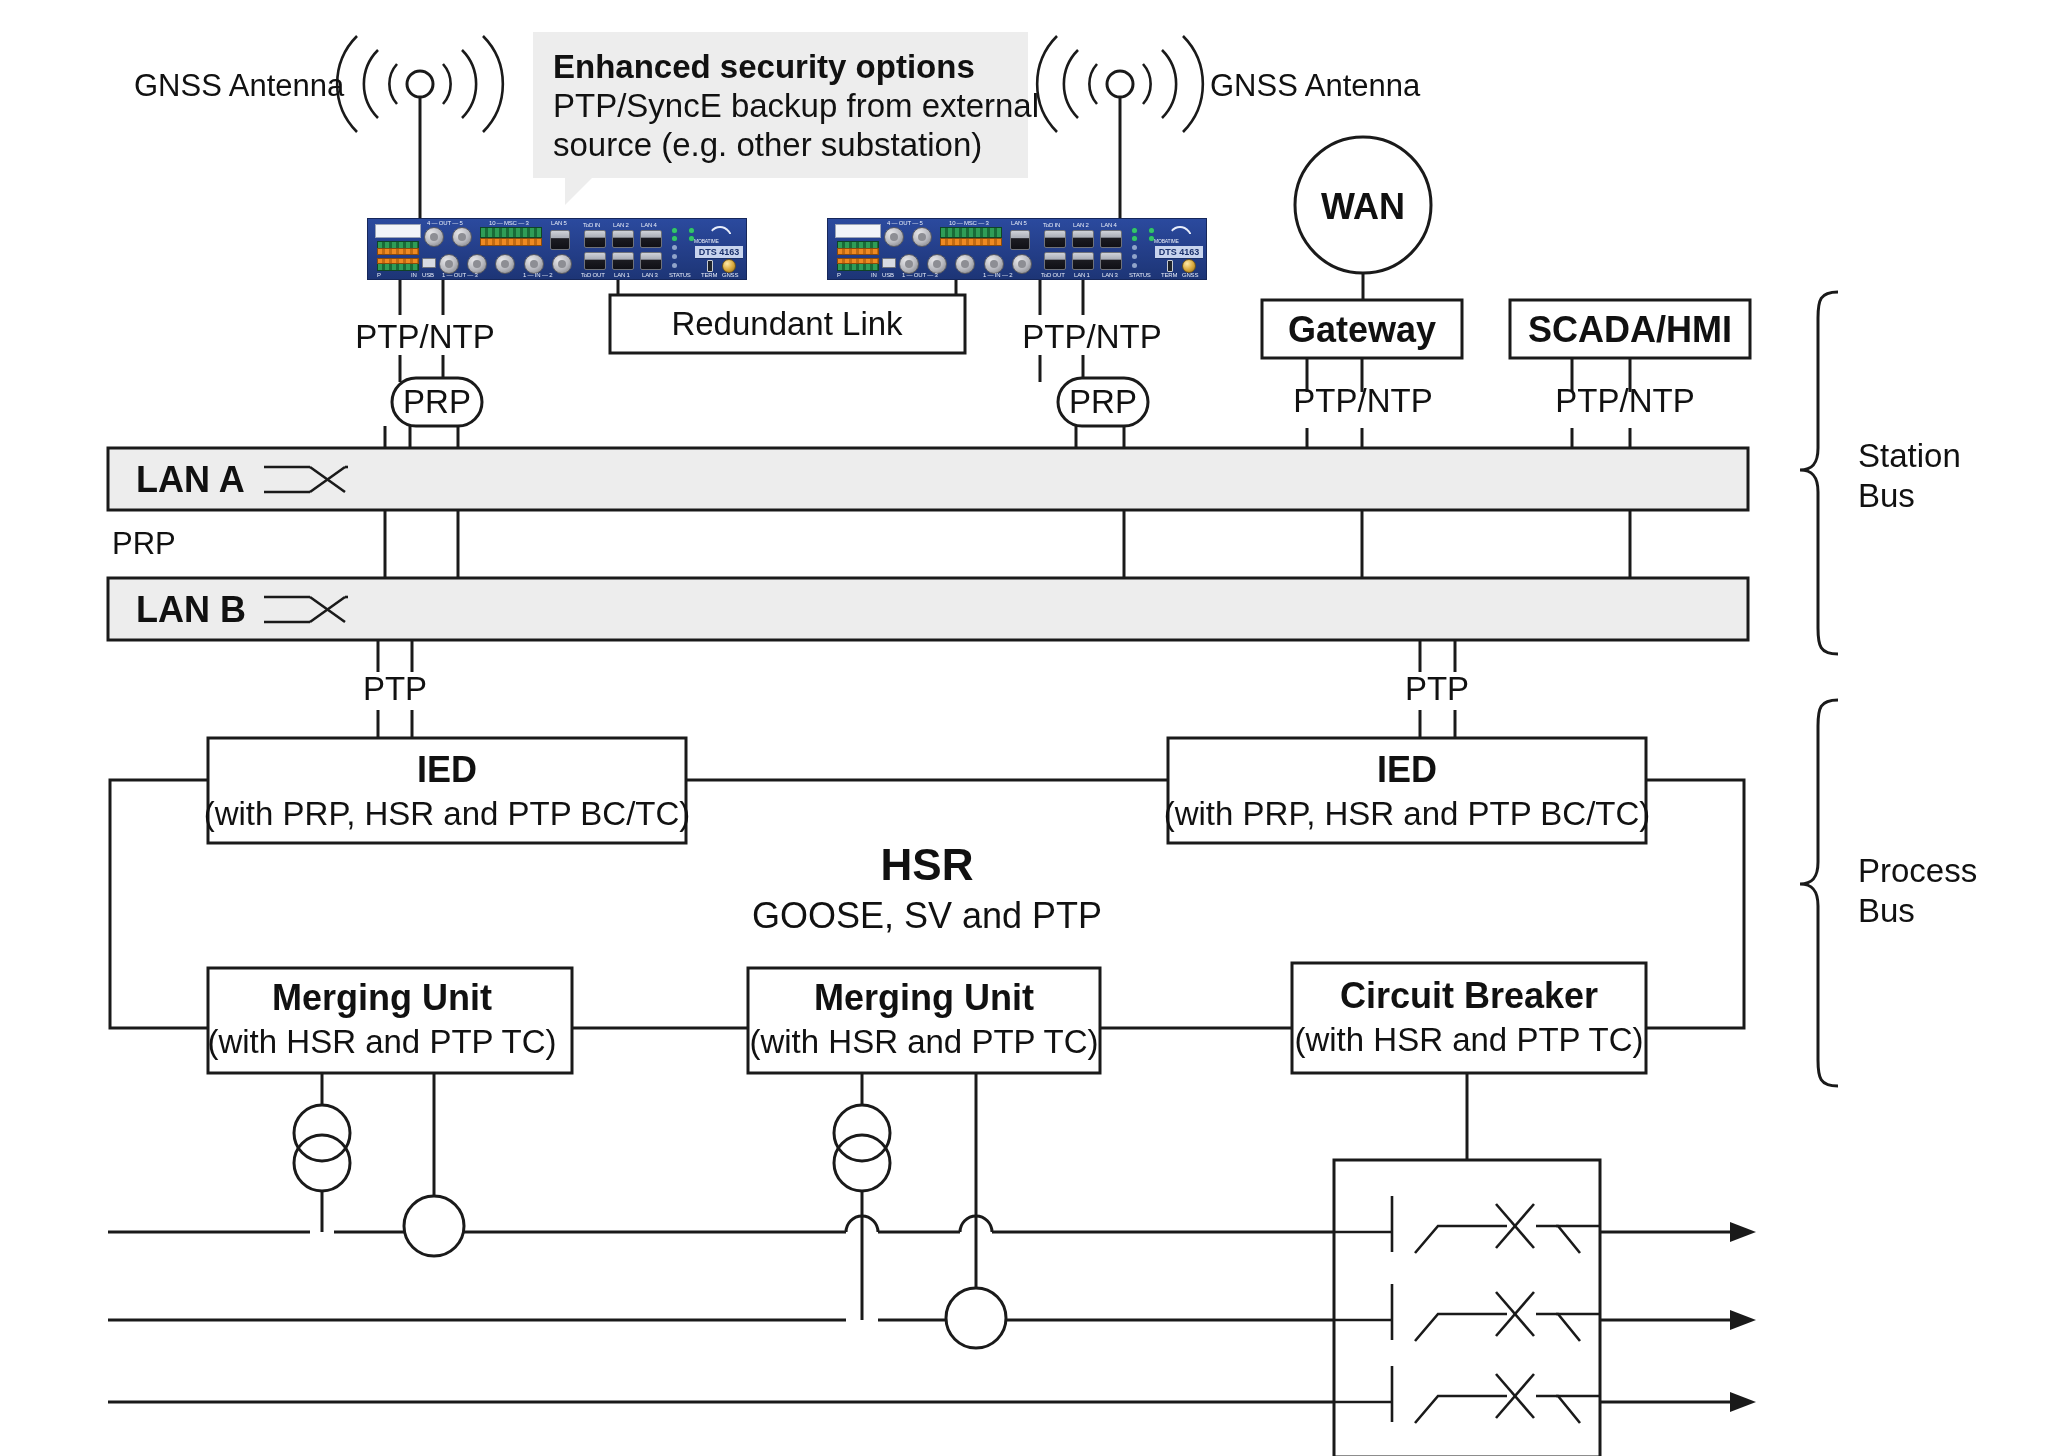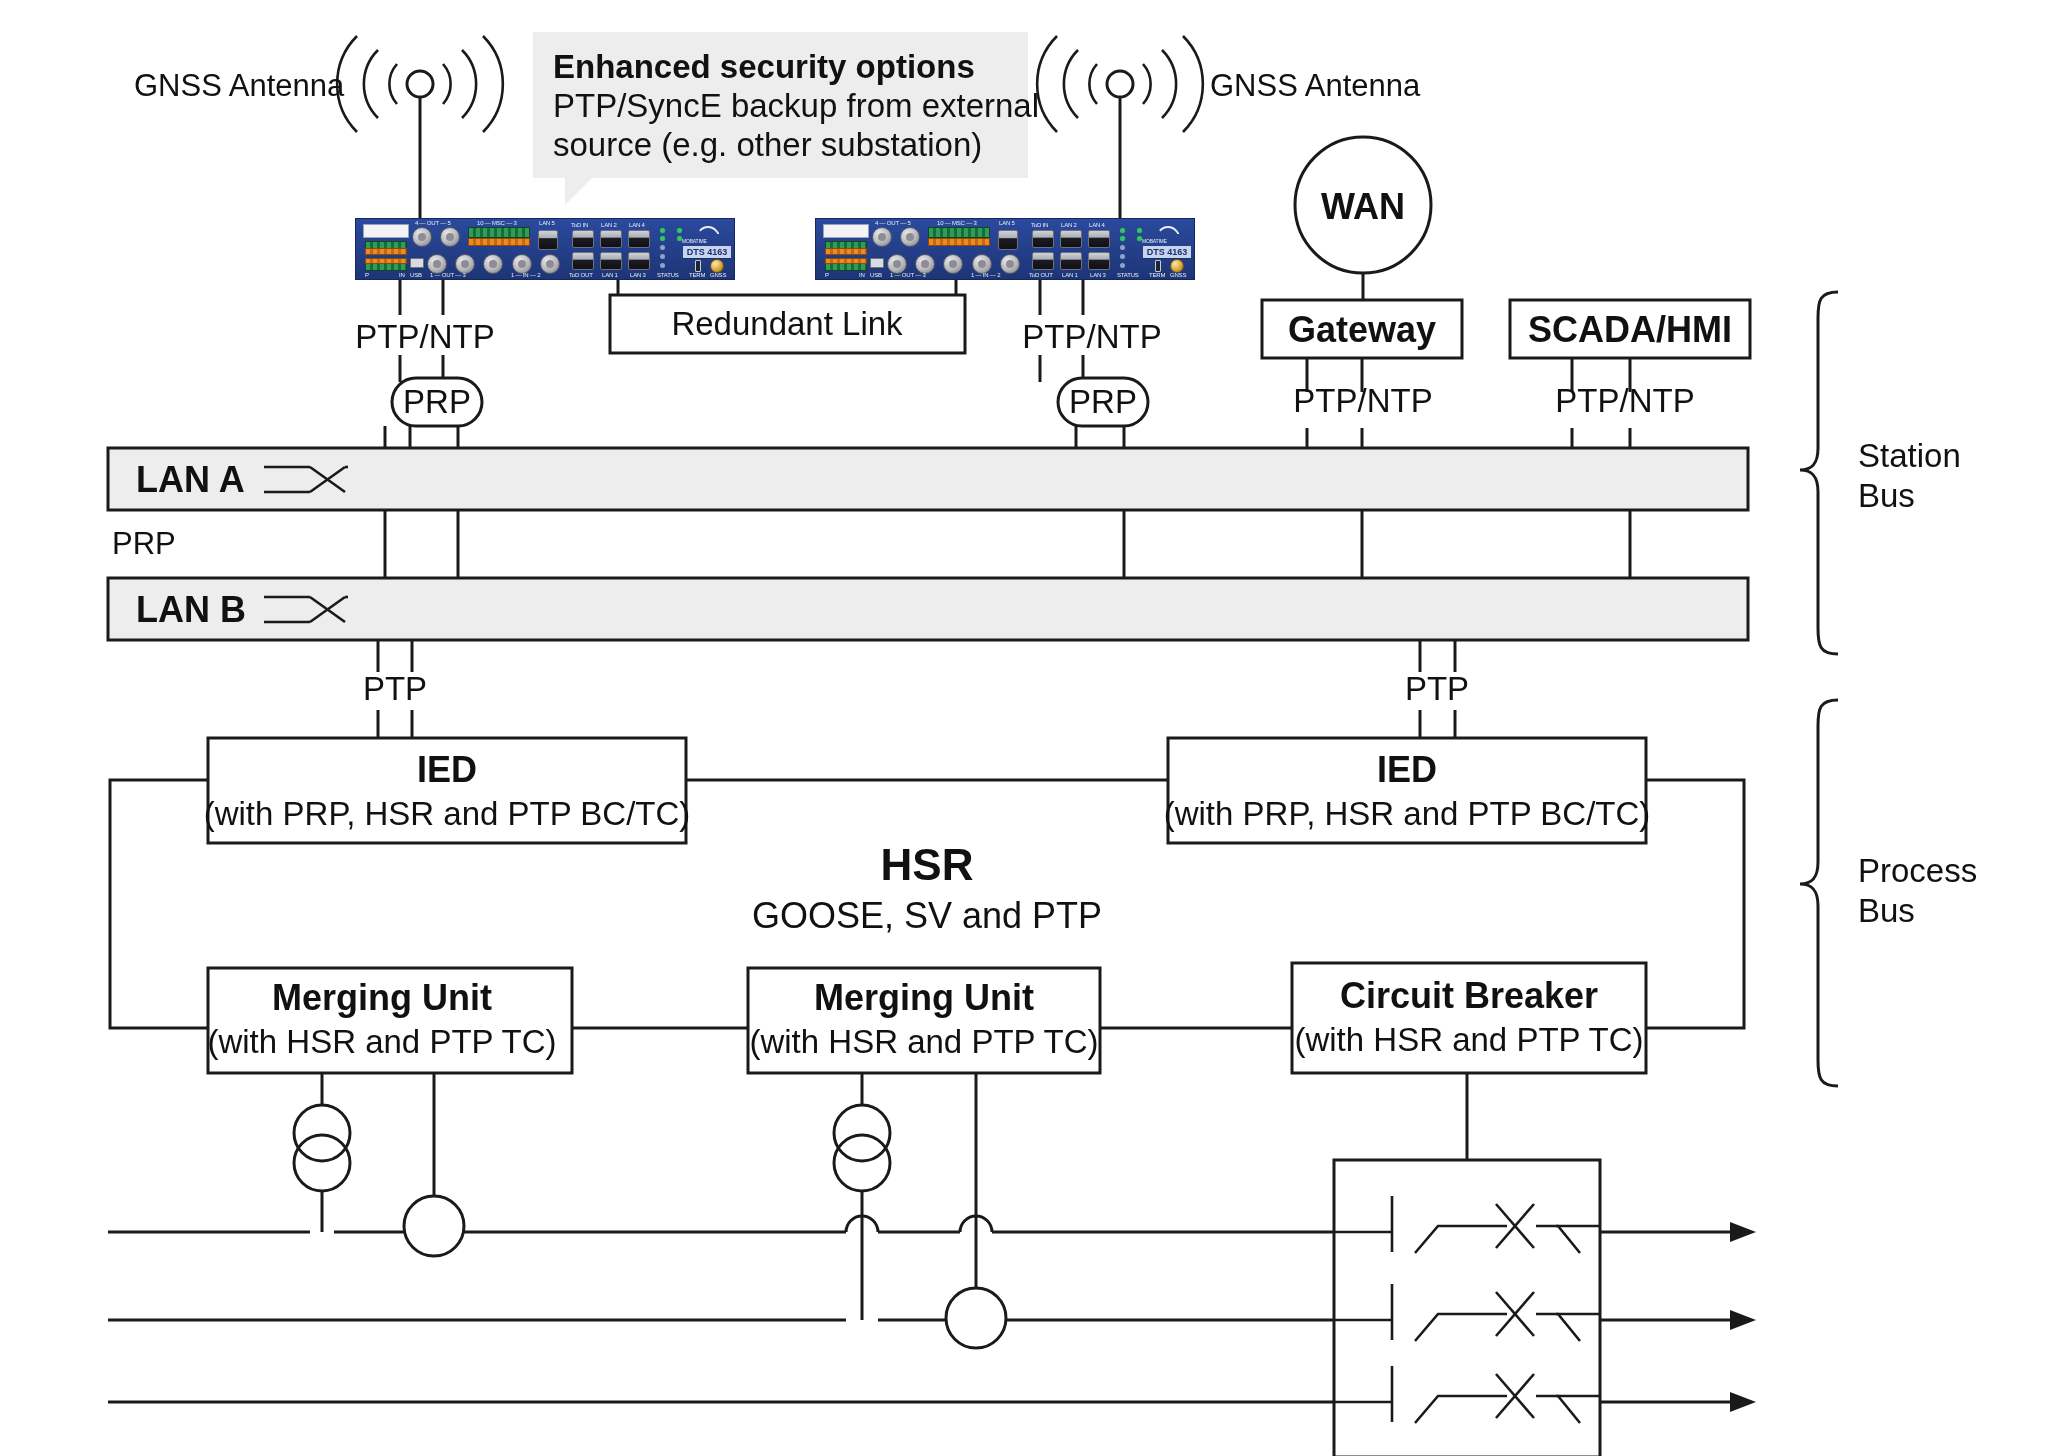--- a/index.html
+++ b/index.html
@@ -37,20 +37,21 @@
   .circ-open { fill: none; stroke: #1a1a1a; stroke-width: 3; }
   .t { font-family: "Liberation Sans", sans-serif; fill: #111111; }
   .t-bold { font-weight: bold; }
   .lbl-31 { font-size: 31px; }
   .lbl-33 { font-size: 33px; }
   .lbl-36 { font-size: 36px; }
   .lbl-44 { font-size: 44px; }
   
   .dev {
     position: absolute;
+    margin-left: 12px;
   }
   .dev-body {
     position: absolute;
     left: 0; top: 0;
     width: 100%; height: 100%;
     background: linear-gradient(180deg, #2b4a9e 0%, #25408c 45%, #1d3576 100%);
     border: 1px solid #16275a;
     box-sizing: border-box;
   }
   .dev-el { position: absolute; box-sizing: border-box; }

